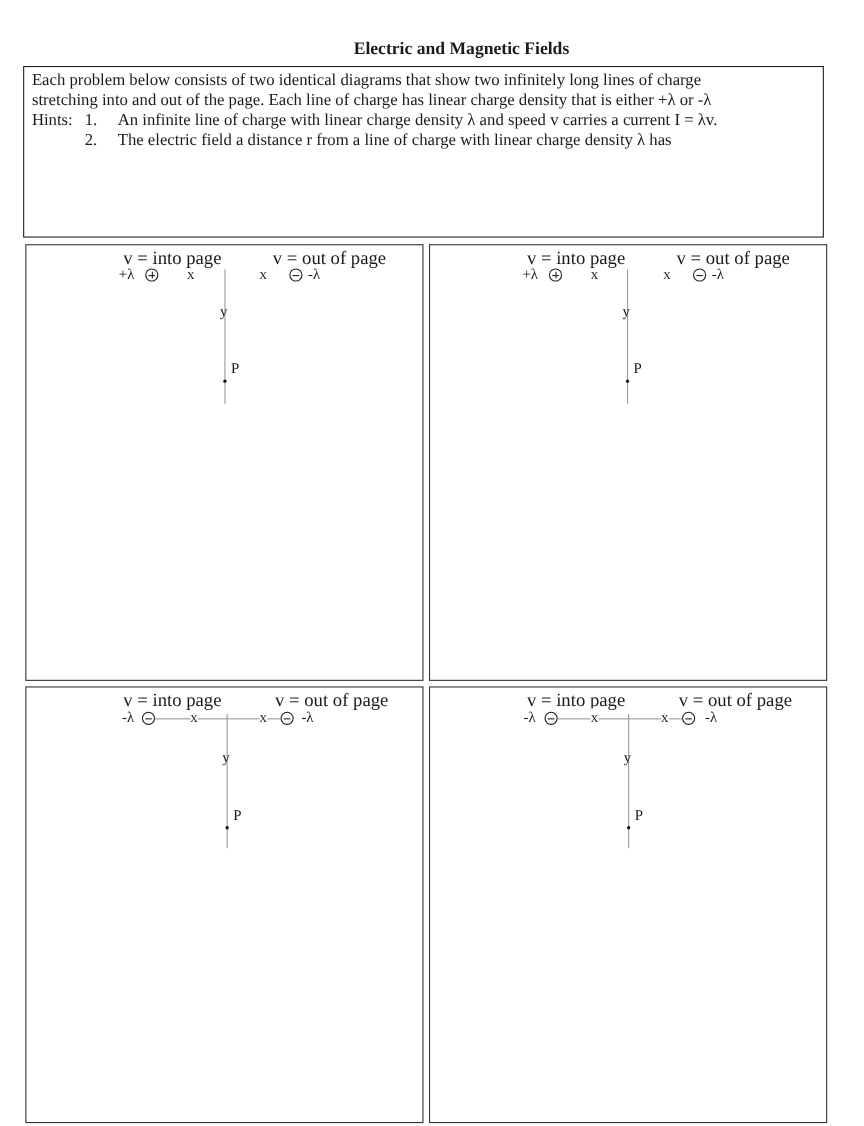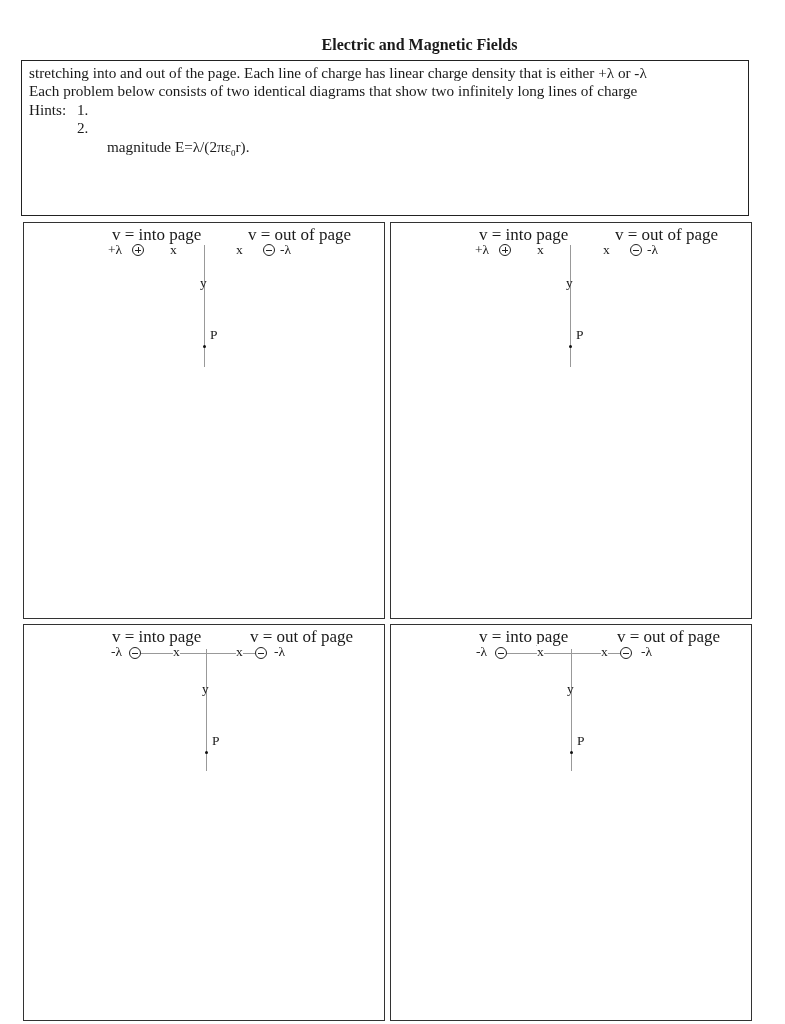--- a/index.html
+++ b/index.html
@@ -28,31 +28,30 @@
   .hline { position:absolute; height:1px; background:#999; }
   .dot { position:absolute; width:3px; height:3px; border-radius:50%; background:#111; }
   .lab { position:absolute; font-size:13.5px; }
 </style>
 </head>
 <body>
 
 <div class="title">Electric and Magnetic Fields</div>
 
 <div class="intro">
+  <p>Each problem below consists of two identical diagrams that show two infinitely long lines of charge</p>
   <p>stretching into and out of the page.  Each line of charge has linear charge density that is either +λ or -λ</p>
-  <p>Each problem below consists of two identical diagrams that show two infinitely long lines of charge</p>
   <div class="hint">
     <span class="lbl">Hints:</span>
     <span class="num">1.</span>
+    <span>An infinite line of charge with linear charge density λ and speed v carries a current I = λv.</span>
   </div>
   <div class="hint indent">
     <span class="num">2.</span>
-  </div>
-  <div class="hint">
-    <span class="cont"><span>magnitude E=λ/(2πε</span><sub>0</sub><span>r).</span></span>
+    <span>The electric field a distance r from a line of charge with linear charge density λ has</span>
   </div>
 </div>
 
 <div class="panel" style="left:23px; top:222px;">
   <span class="vin" style="left:88px;">v = into page</span>
   <span class="vout" style="left:224px;">v = out of page</span>
   <span class="row" style="left:84px;">+λ</span>
   <span class="charge" style="left:108px; top:21px;">
       <span class="h"></span>
       <span class="v"></span>

